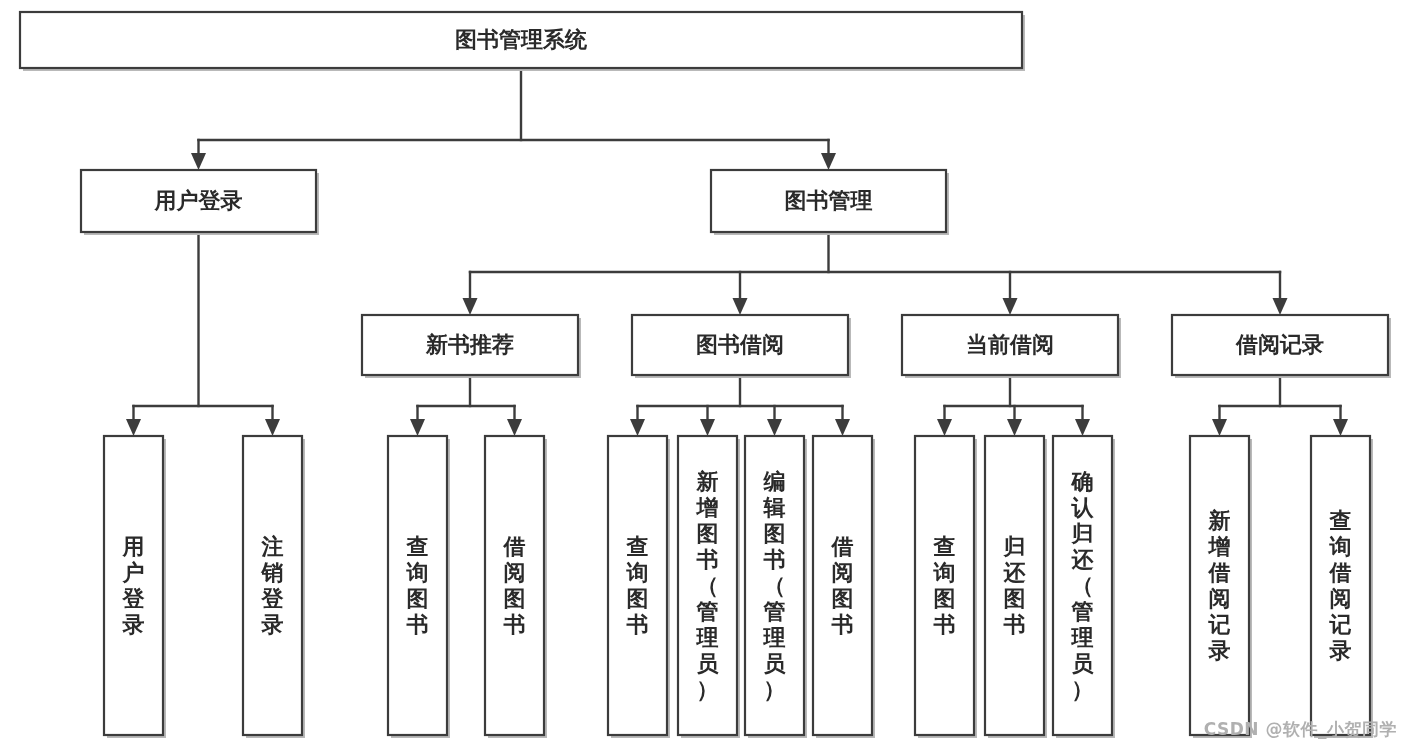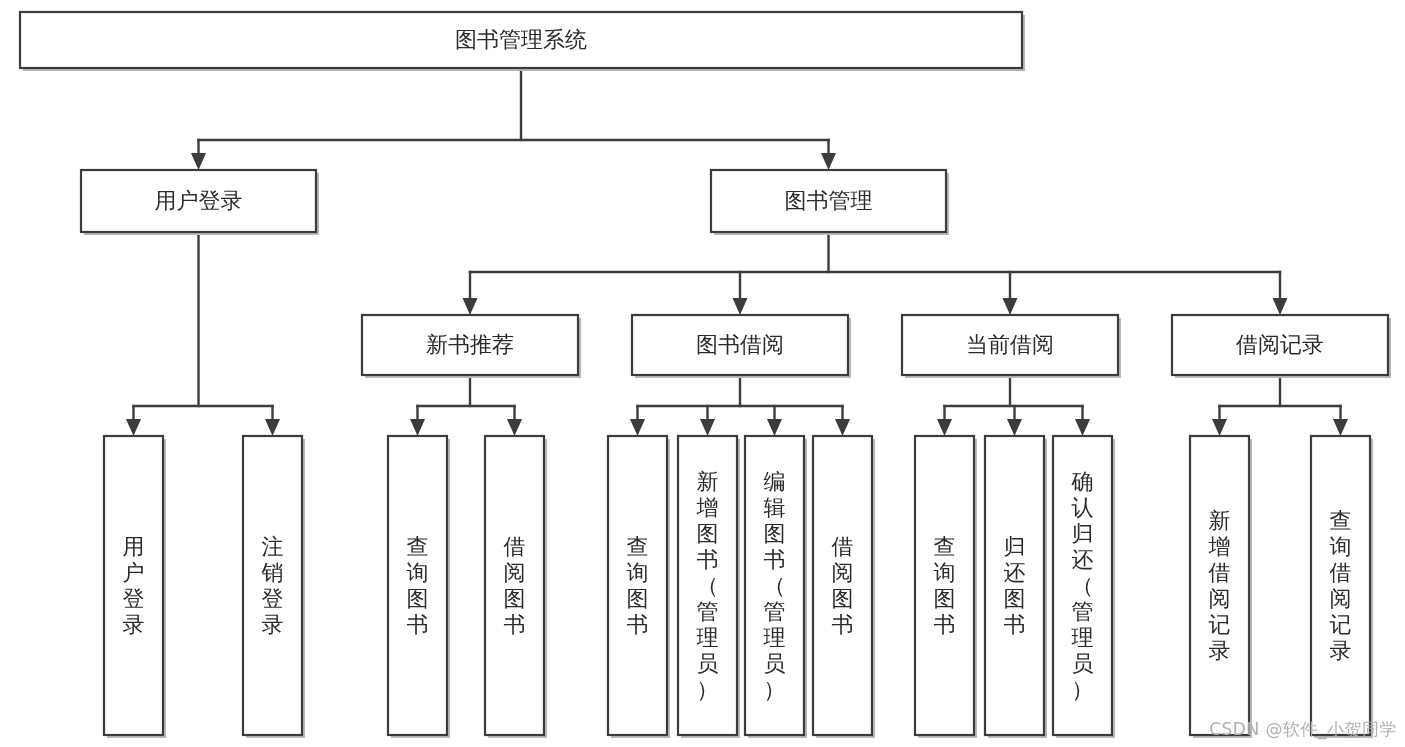--- a/index.html
+++ b/index.html
@@ -10,20 +10,21 @@
   }
   body {
     font-family: "DejaVu Sans", "Liberation Sans", sans-serif;
   }
   #diagram-root {
     position: relative;
     width: 1405px;
     height: 747px;
     background: #ffffff;
     overflow: hidden;
+    font-weight: bold;
   }
   svg#flowchart {
     position: absolute;
     left: 0;
     top: 0;
     width: 1405px;
     height: 747px;
     display: block;
   }
   .node-rect {

